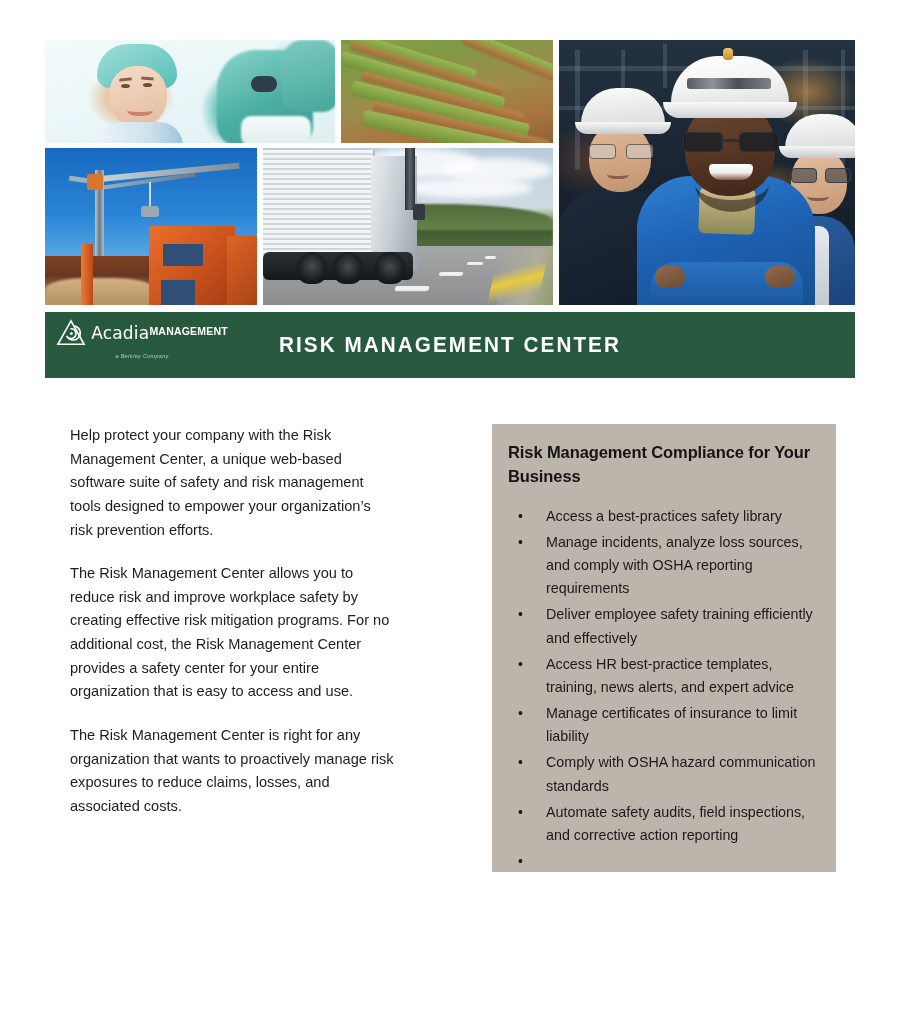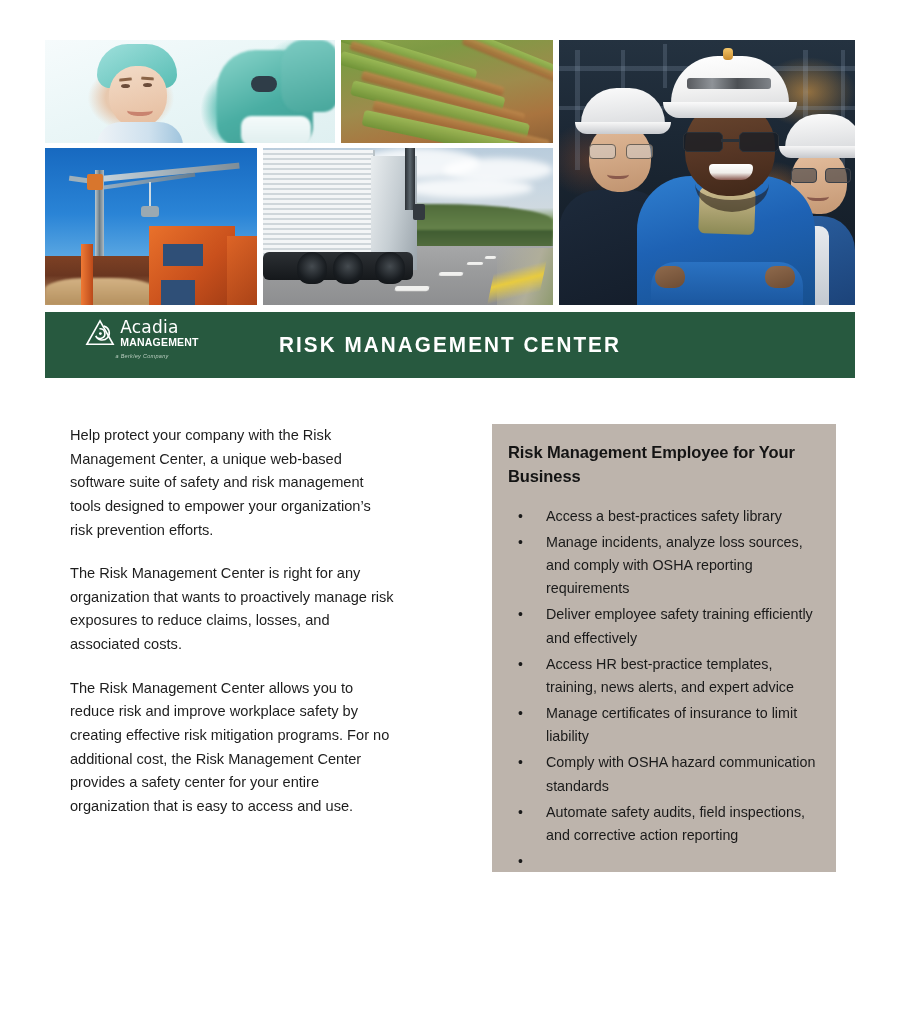--- a/index.html
+++ b/index.html
@@ -446,21 +446,20 @@
     display: flex;
     align-items: center;
     gap: 5px;
   }
   .logo-mark {
     width: 30px; height: 30px;
     flex: 0 0 30px;
   }
   .logo-words {
     display: flex;
-    flex-direction: column;
     line-height: 1;
   }
   .logo-acadia {
     color: #ffffff;
     font-size: 17px;
     font-family: "DejaVu Sans", sans-serif;
     letter-spacing: .2px;
     font-weight: 400;
   }
   .logo-insurance {
@@ -699,26 +698,26 @@
           <span class="logo-insurance">MANAGEMENT</span>
         </span>
       </div>
       <span class="logo-tagline">a Berkley Company</span>
     </div>
     <div class="banner-title">RISK MANAGEMENT CENTER</div>
   </div>
 
   <div class="left-col">
     <p class="body-p">Help protect your company with the Risk Management Center, a unique web-based software suite of safety and risk management tools designed to empower your organization’s risk prevention efforts.</p>
+    <p class="body-p">The Risk Management Center allows you to reduce risk and improve workplace safety by creating effective risk mitigation programs.  For no additional cost, the Risk Management Center provides a safety center for your entire organization that is easy to access and use.</p>
     <p class="body-p">The Risk Management Center is right for any organization that wants to proactively manage risk exposures to reduce claims, losses, and associated costs.</p>
-    <p class="body-p">The Risk Management Center allows you to reduce risk and improve workplace safety by creating effective risk mitigation programs.  For no additional cost, the Risk Management Center provides a safety center for your entire organization that is easy to access and use.</p>
   </div>
 
   <div class="right-col">
-    <h2 class="side-head">Risk Management Employee for Your Business</h2>
+    <h2 class="side-head">Risk Management Compliance for Your Business</h2>
     <ul class="side-list">
       <li class="side-li">
         <span class="bullet">•</span>
         <span>Access a best-practices safety library</span>
       </li>
       <li class="side-li">
         <span class="bullet">•</span>
         <span>Manage incidents, analyze loss sources, and comply with OSHA reporting requirements</span>
       </li>
       <li class="side-li">

